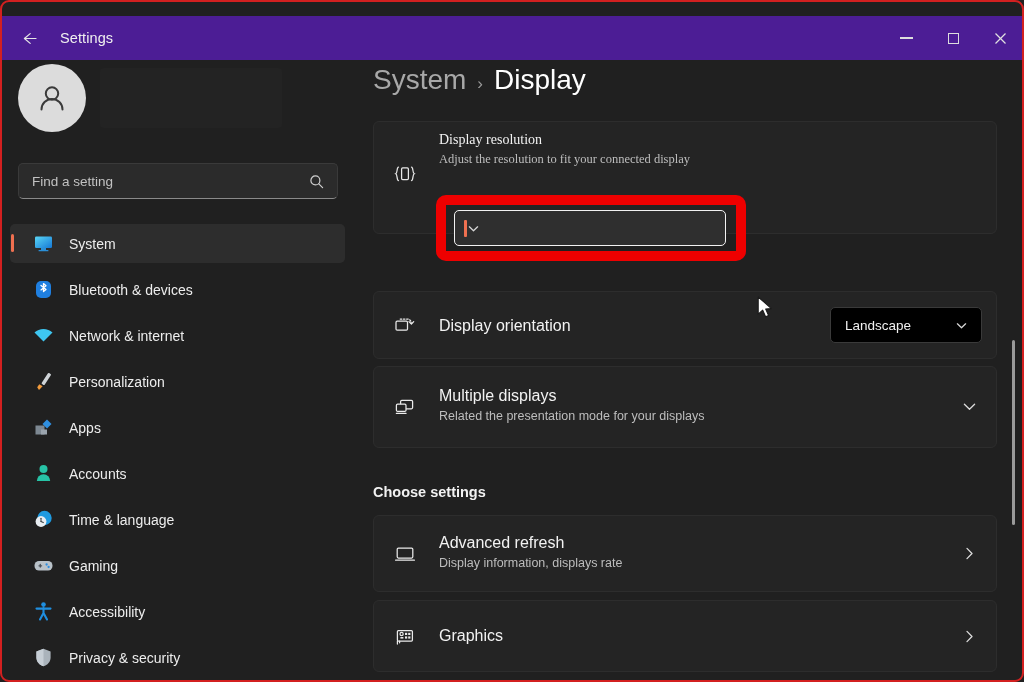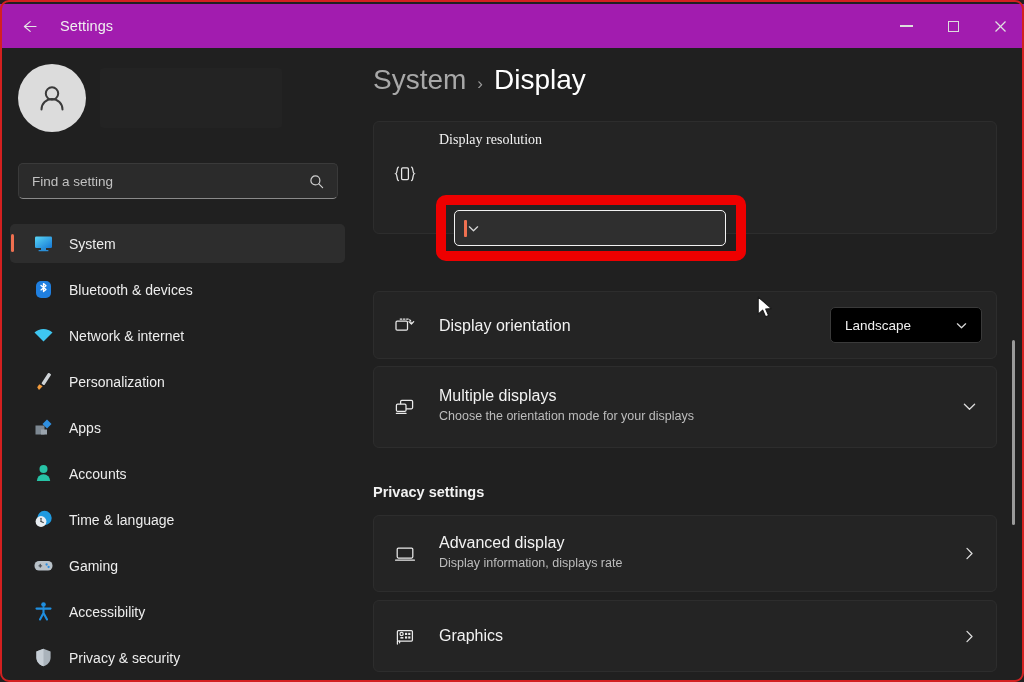--- a/index.html
+++ b/index.html
@@ -26,24 +26,24 @@
     inset: 0;
     border: 2px solid #d32020;
     border-radius: 9px;
     pointer-events: none;
     z-index: 90;
   }
 
   
   #titlebar {
     position: absolute;
-    top: 4px; left: 0;
+    top: 16px; left: 0;
     width: 1024px;
     height: 44px;
-    background: #a21caf;
+    background: #4c1d95;
     display: flex;
     align-items: center;
     z-index: 20;
   }
   #back-btn {
     width: 38px; height: 32px;
     margin-left: 10px;
     display: flex; align-items: center; justify-content: center;
     border-radius: 5px;
     color: #e6e6e6;
@@ -456,20 +456,21 @@
 
     <div class="card" id="card-resolution">
       <span id="res-ico">
         <svg width="24" height="24" viewBox="0 0 24 24">
           <path d="M5.5 5 C3.6 5 4.6 11 2.8 11.8 C4.6 12.6 3.6 18.6 5.5 18.6" fill="none" stroke="#e8e8e8" stroke-width="1.25" stroke-linecap="round"></path>
           <path d="M18.5 5 C20.4 5 19.4 11 21.2 11.8 C19.4 12.6 20.4 18.6 18.5 18.6" fill="none" stroke="#e8e8e8" stroke-width="1.25" stroke-linecap="round"></path>
           <rect x="8.6" y="5.9" width="6.8" height="11.8" rx="1.1" fill="none" stroke="#e8e8e8" stroke-width="1.25"></rect>
         </svg>
       </span>
       <div id="res-title">Display resolution</div>
+      <div id="res-sub">Adjust the resolution to fit your connected display</div>
 
       <div id="res-highlight"></div>
 
       <div id="res-dropdown">
         <span id="res-caret"></span>
         <span id="res-chev">
           <svg width="13" height="13" viewBox="0 0 13 13">
             <path d="M2.4 4.8 L6.5 8.8 L10.6 4.8" fill="none" stroke="#d8d8d8" stroke-width="1.25" stroke-linecap="round" stroke-linejoin="round"></path>
           </svg>
         </span>
@@ -497,38 +498,38 @@
 
     <div class="card" id="card-multi">
       <span class="row-ico" style="top:28px;">
         <svg width="24" height="24" viewBox="0 0 24 24">
           <rect x="7.6" y="5.4" width="12" height="8.4" rx="1.2" fill="none" stroke="#eaeaea" stroke-width="1.25"></rect>
           <rect x="3.4" y="9.2" width="9.6" height="7.2" rx="1.2" fill="#242424" stroke="#eaeaea" stroke-width="1.25"></rect>
           <line x1="3.4" y1="18.4" x2="13" y2="18.4" stroke="#eaeaea" stroke-width="1.25" stroke-linecap="round"></line>
         </svg>
       </span>
       <div class="row-title" style="top:20px;">Multiple displays</div>
-      <div class="row-sub" style="top:42px;">Choose the orientation mode for your displays</div>
+      <div class="row-sub" style="top:42px;">Related the presentation mode for your displays</div>
       <span class="expander" style="top:31px;">
         <svg width="17" height="17" viewBox="0 0 17 17">
           <path d="M3.4 6.2 L8.5 11.2 L13.6 6.2" fill="none" stroke="#dcdcdc" stroke-width="1.3" stroke-linecap="round" stroke-linejoin="round"></path>
         </svg>
       </span>
     </div>
 
-    <div id="related-heading">Privacy settings</div>
+    <div id="related-heading">Choose settings</div>
 
     <div class="card" id="card-advanced">
       <span class="row-ico" style="top:26px;">
         <svg width="24" height="24" viewBox="0 0 24 24">
           <rect x="4.2" y="6" width="15.6" height="10" rx="1.2" fill="none" stroke="#eaeaea" stroke-width="1.25"></rect>
           <line x1="2.6" y1="18.2" x2="21.4" y2="18.2" stroke="#eaeaea" stroke-width="1.25" stroke-linecap="round"></line>
         </svg>
       </span>
-      <div class="row-title" style="top:18px;">Advanced display</div>
+      <div class="row-title" style="top:18px;">Advanced refresh</div>
       <div class="row-sub" style="top:40px;">Display information, displays rate</div>
       <span class="expander" style="top:29px;">
         <svg width="17" height="17" viewBox="0 0 17 17">
           <path d="M6 3.4 L11 8.5 L6 13.6" fill="none" stroke="#dcdcdc" stroke-width="1.3" stroke-linecap="round" stroke-linejoin="round"></path>
         </svg>
       </span>
     </div>
 
     <div class="card" id="card-graphics">
       <span class="row-ico" style="top:24px;">

